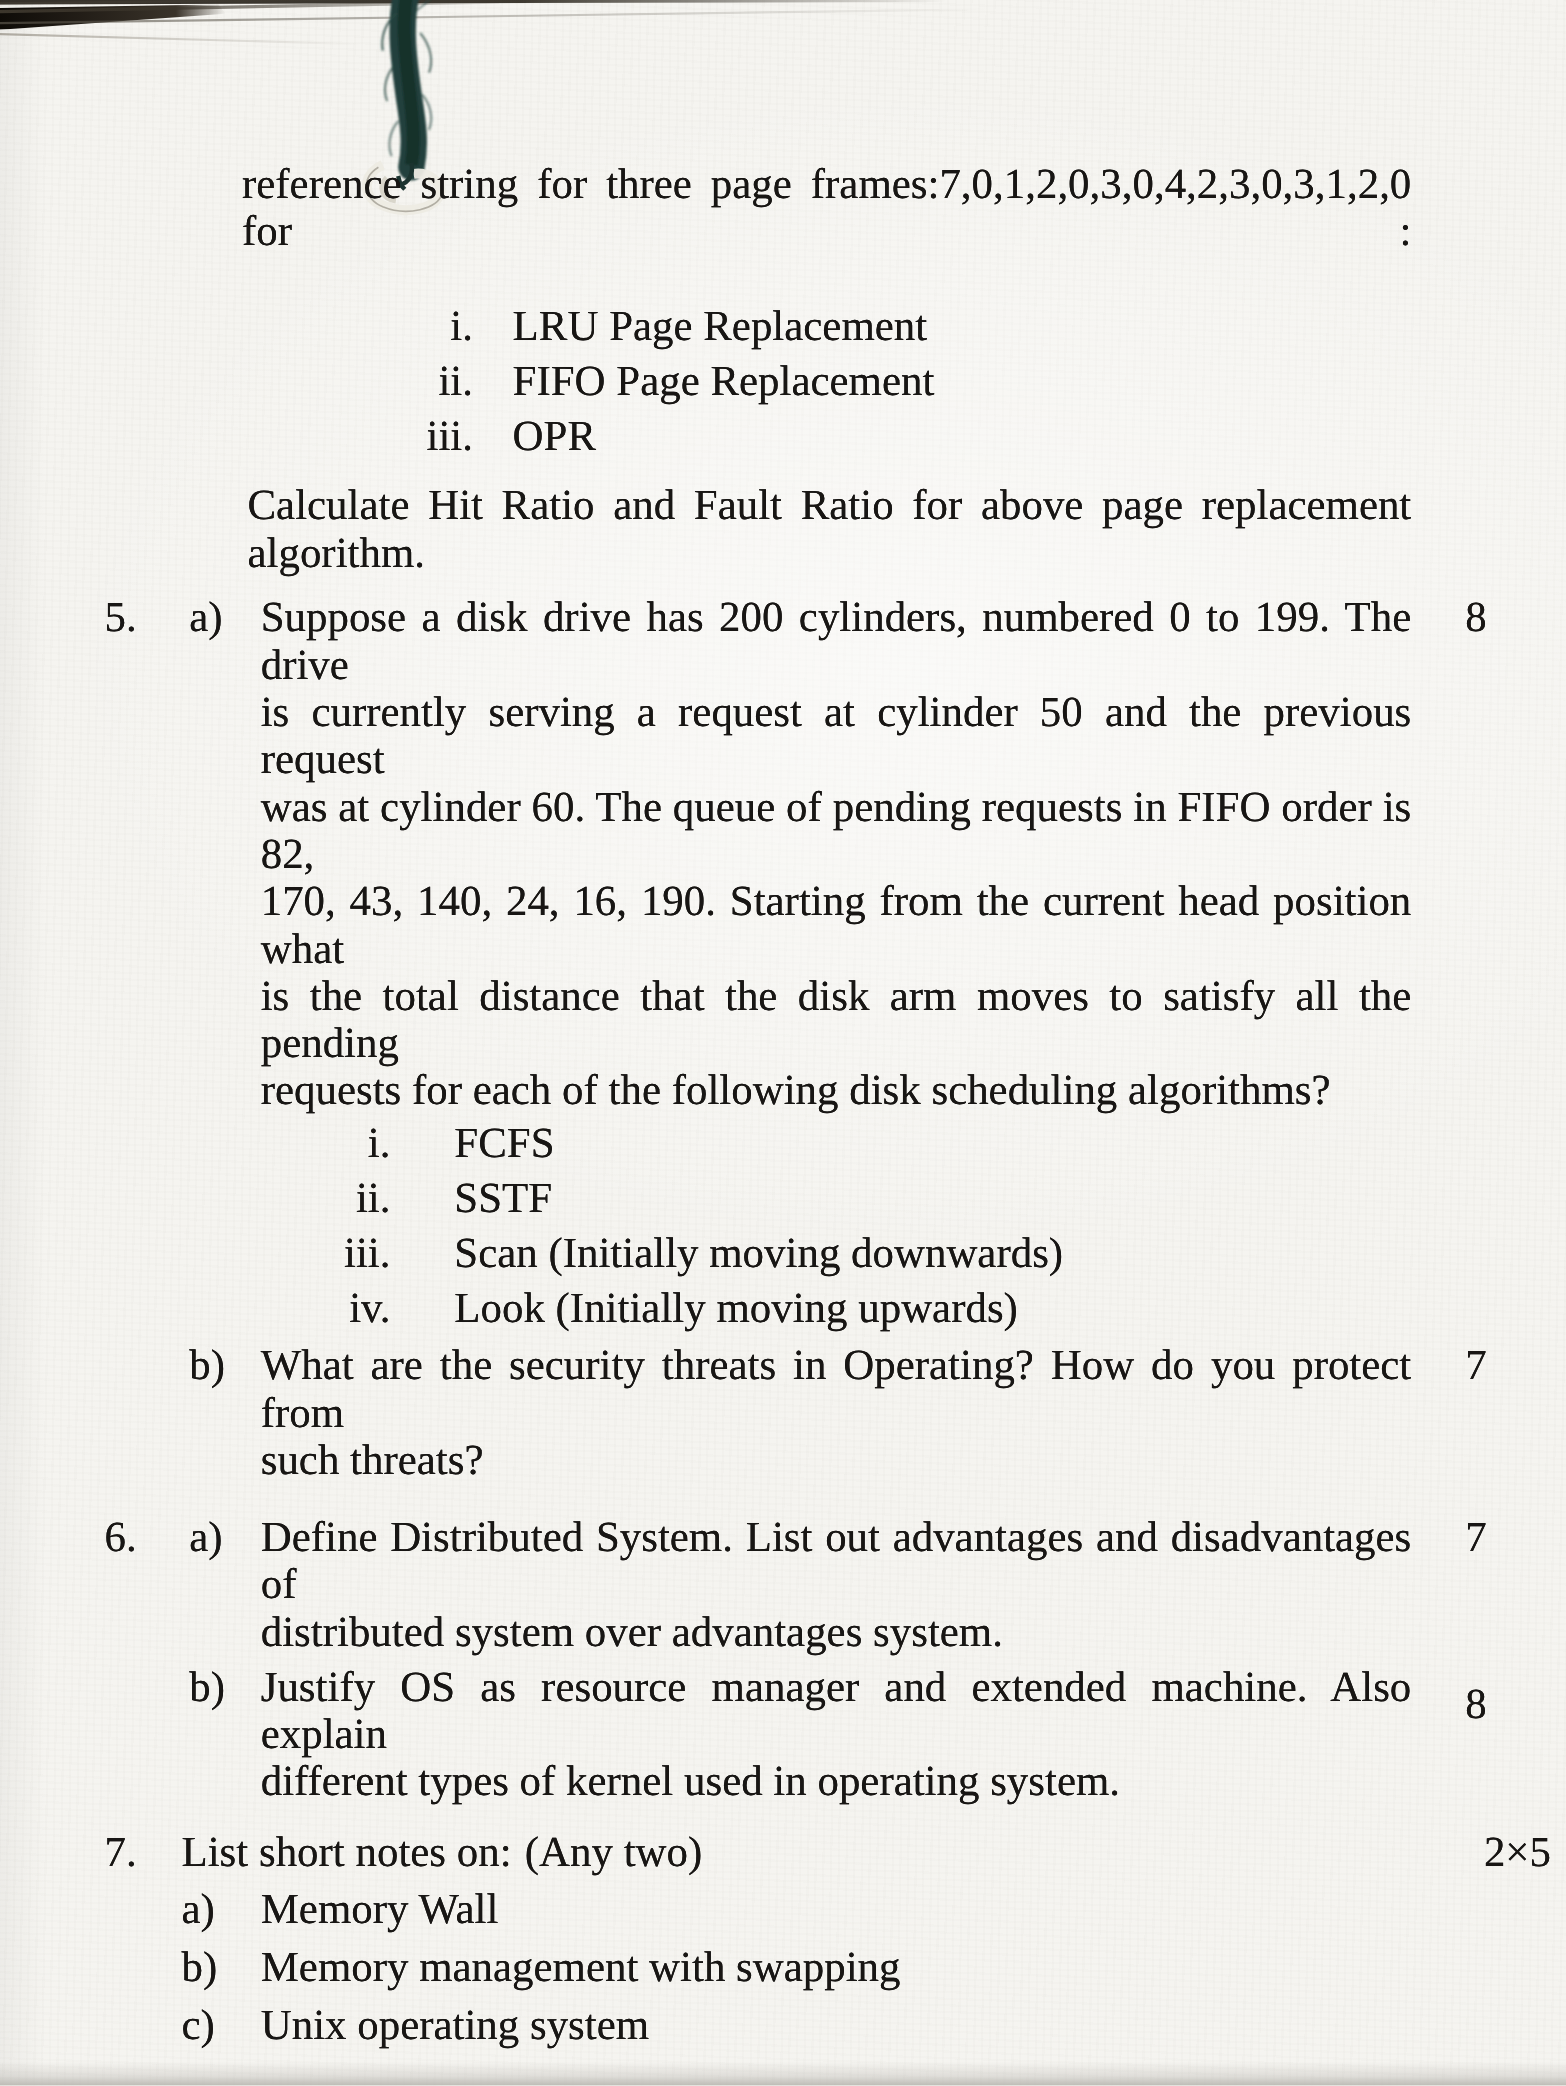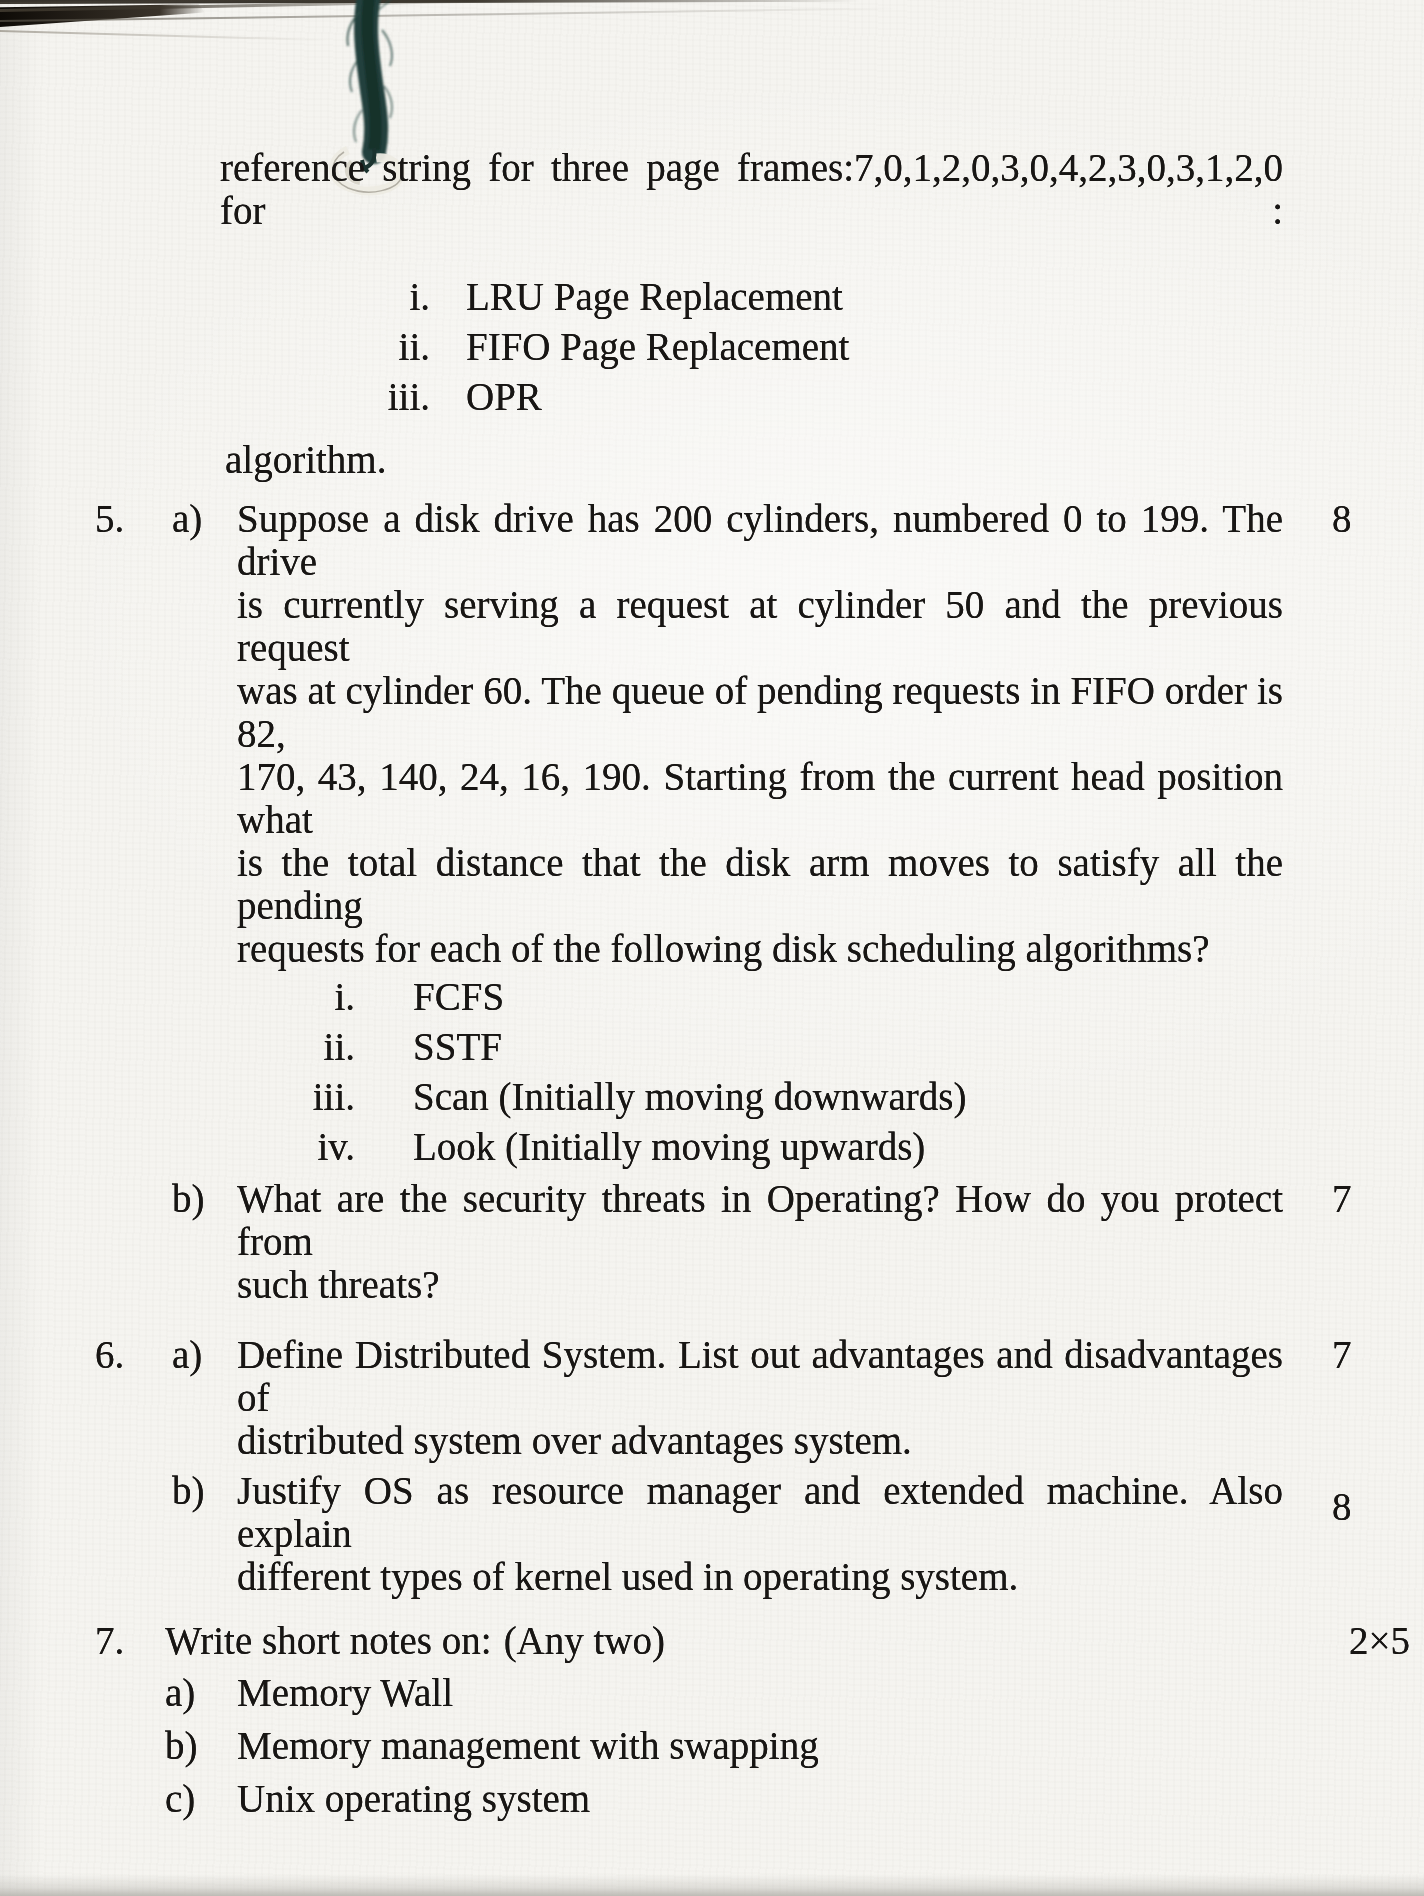--- a/index.html
+++ b/index.html
@@ -135,20 +135,21 @@
         <span class="rnum">ii.</span>
         <span class="rlabel">FIFO Page Replacement</span>
       </div>
       <div class="rrow">
         <span class="rnum">iii.</span>
         <span class="rlabel">OPR</span>
       </div>
     </div>
 
     <div class="tail">
+      <div class="jline">Calculate Hit Ratio and Fault Ratio for above page replacement</div>
       <div>algorithm.</div>
     </div>
 
     <div class="qpart q5a">
       <span class="qnum">5.</span>
       <span class="qletter">a)</span>
       <div class="qbody">
         <div class="jline">Suppose a disk drive has 200 cylinders, numbered 0 to 199. The drive</div>
         <div class="jline">is currently serving a request at cylinder 50 and the previous request</div>
         <div class="jline">was at cylinder 60. The queue of pending requests in FIFO order is 82,</div>
@@ -202,21 +203,21 @@
       <div class="qbody">
         <div class="jline">Justify OS as resource manager and extended machine. Also explain</div>
         <div>different types of kernel used in operating system.</div>
       </div>
       <span class="qmarks marks-low">8</span>
     </div>
 
     <div class="qpart q7main">
       <span class="qnum">7.</span>
       <div class="q7text">
-        <span>Write short notes on:</span><span class="q7bold">(Any two)</span>
+        <span>List short notes on:</span><span class="q7bold">(Any two)</span>
       </div>
       <span class="qmarks q7marks">2×5</span>
     </div>
 
     <div class="q7items">
       <div class="qpart q7item">
         <span class="qletter">a)</span>
         <div class="qbody">Memory Wall</div>
       </div>
       <div class="qpart q7item">

